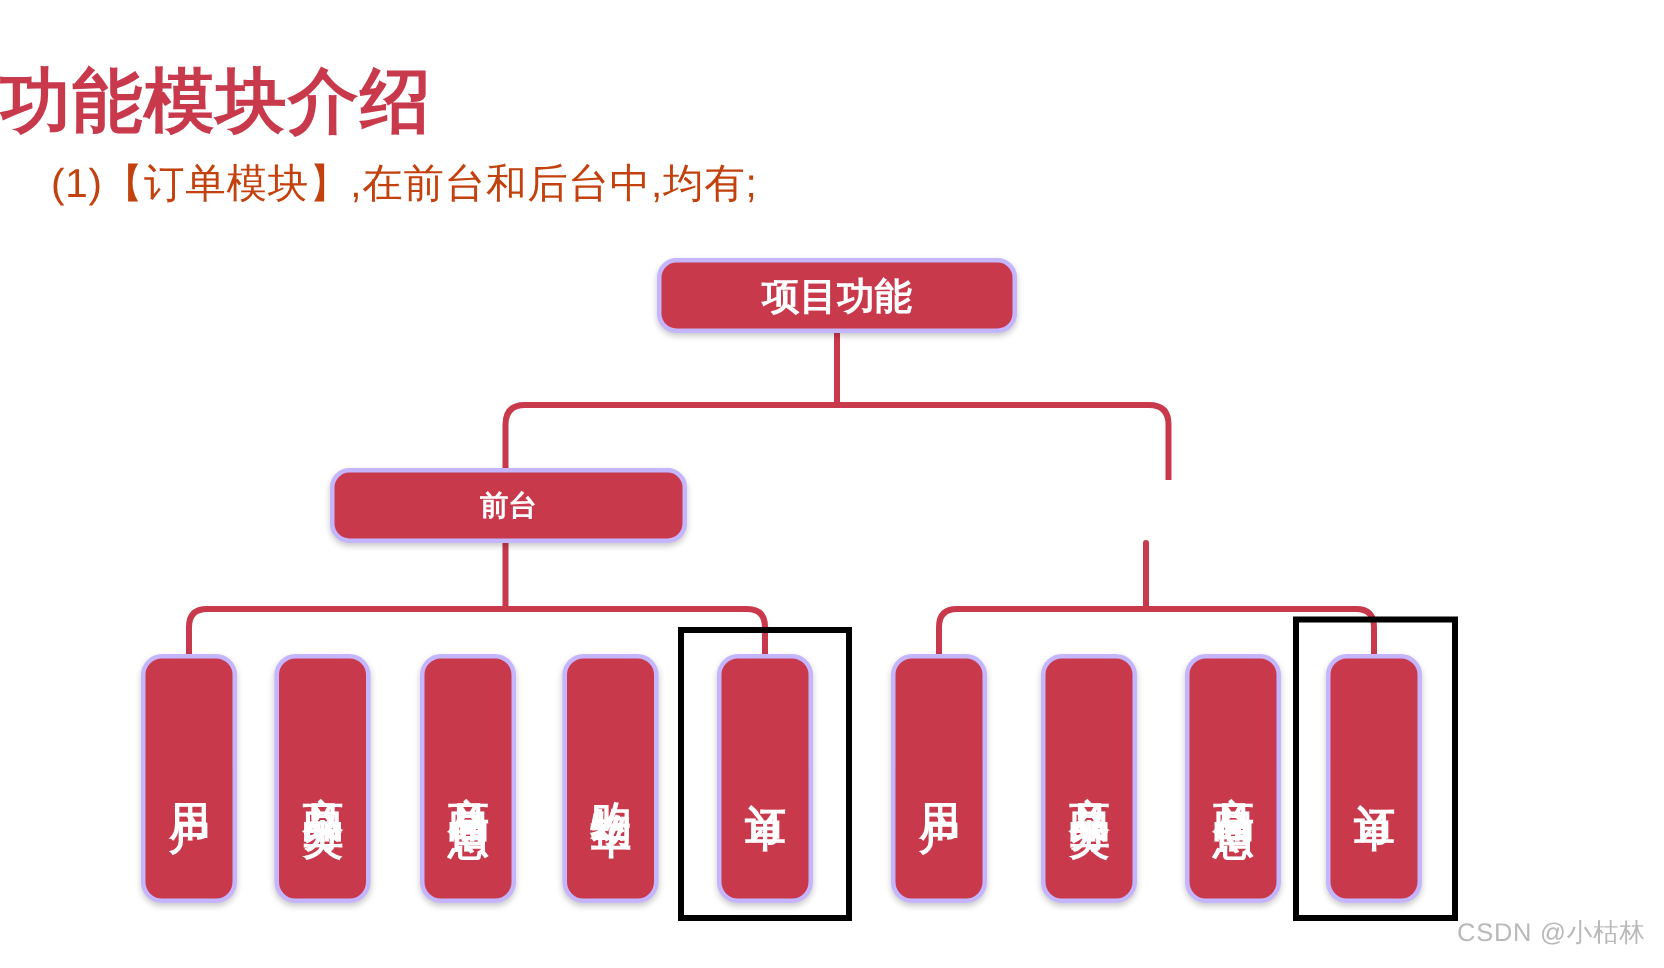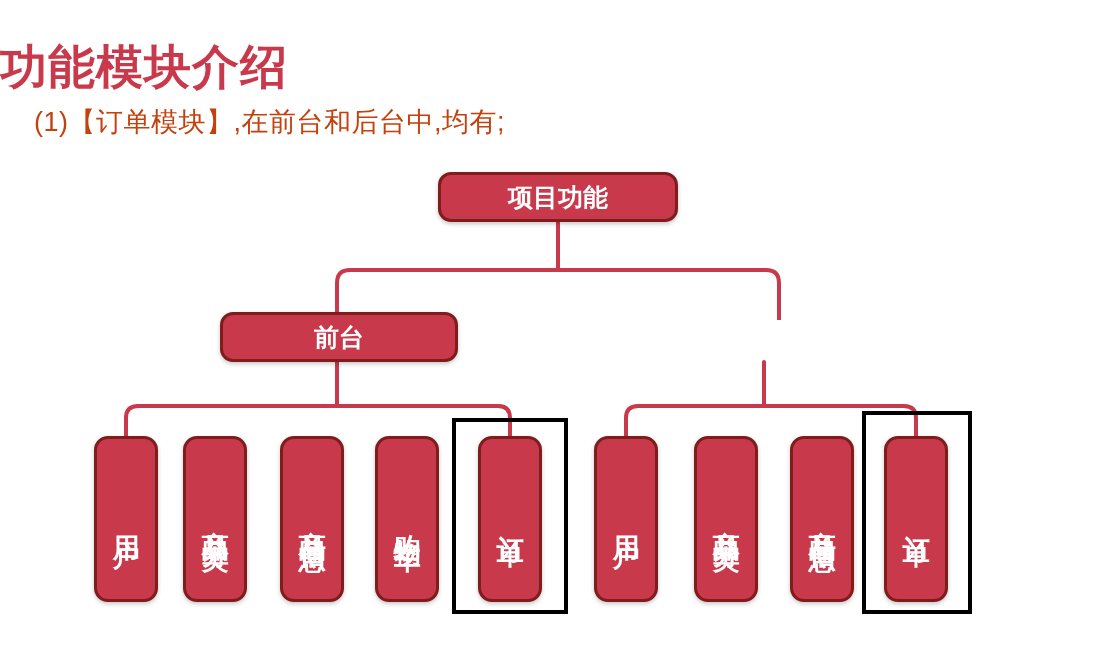--- a/index.html
+++ b/index.html
@@ -56,42 +56,42 @@
     width: 1109px;
     height: 645px;
     pointer-events: none;
   }
 
   
   .node {
     position: absolute;
     box-sizing: border-box;
     background: #C9394C;
-    border: 3px solid #7f1d1d;
+    border: 3px solid #c4b5fd;
     border-radius: 12px;
     box-shadow: 0 2px 4px rgba(0,0,0,0.22);
     color: #ffffff;
     display: flex;
     align-items: center;
     justify-content: center;
     text-align: center;
     font-weight: bold;
     z-index: 3;
   }
   .node-label {
     color: #ffffff;
     font-weight: bold;
   }
 
   .node.level1 {
     font-size: 25px;
     border-radius: 13px;
   }
   .node.level2 {
-    font-size: 25px;
+    font-size: 19px;
     border-radius: 13px;
   }
   .node.leaf {
     border-radius: 14px;
     font-size: 27px;
   }
   .node.leaf .node-label {
     writing-mode: vertical-rl;
     text-orientation: upright;
     letter-spacing: 5px;
@@ -189,14 +189,15 @@
     <div class="node leaf" style="left:884px; top:436px; width:64px; height:166px;">
       <span class="node-label">订单</span>
     </div>
 
     <div class="highlight-box" style="left:452px; top:418px; width:116px; height:196px;"></div>
 
     <div class="highlight-box" style="left:862px; top:411px; width:110px; height:203px;"></div>
 
   </div>
 
+  <div id="watermark">CSDN @小枯林</div>
 
 </div>
 
 </body></html>

